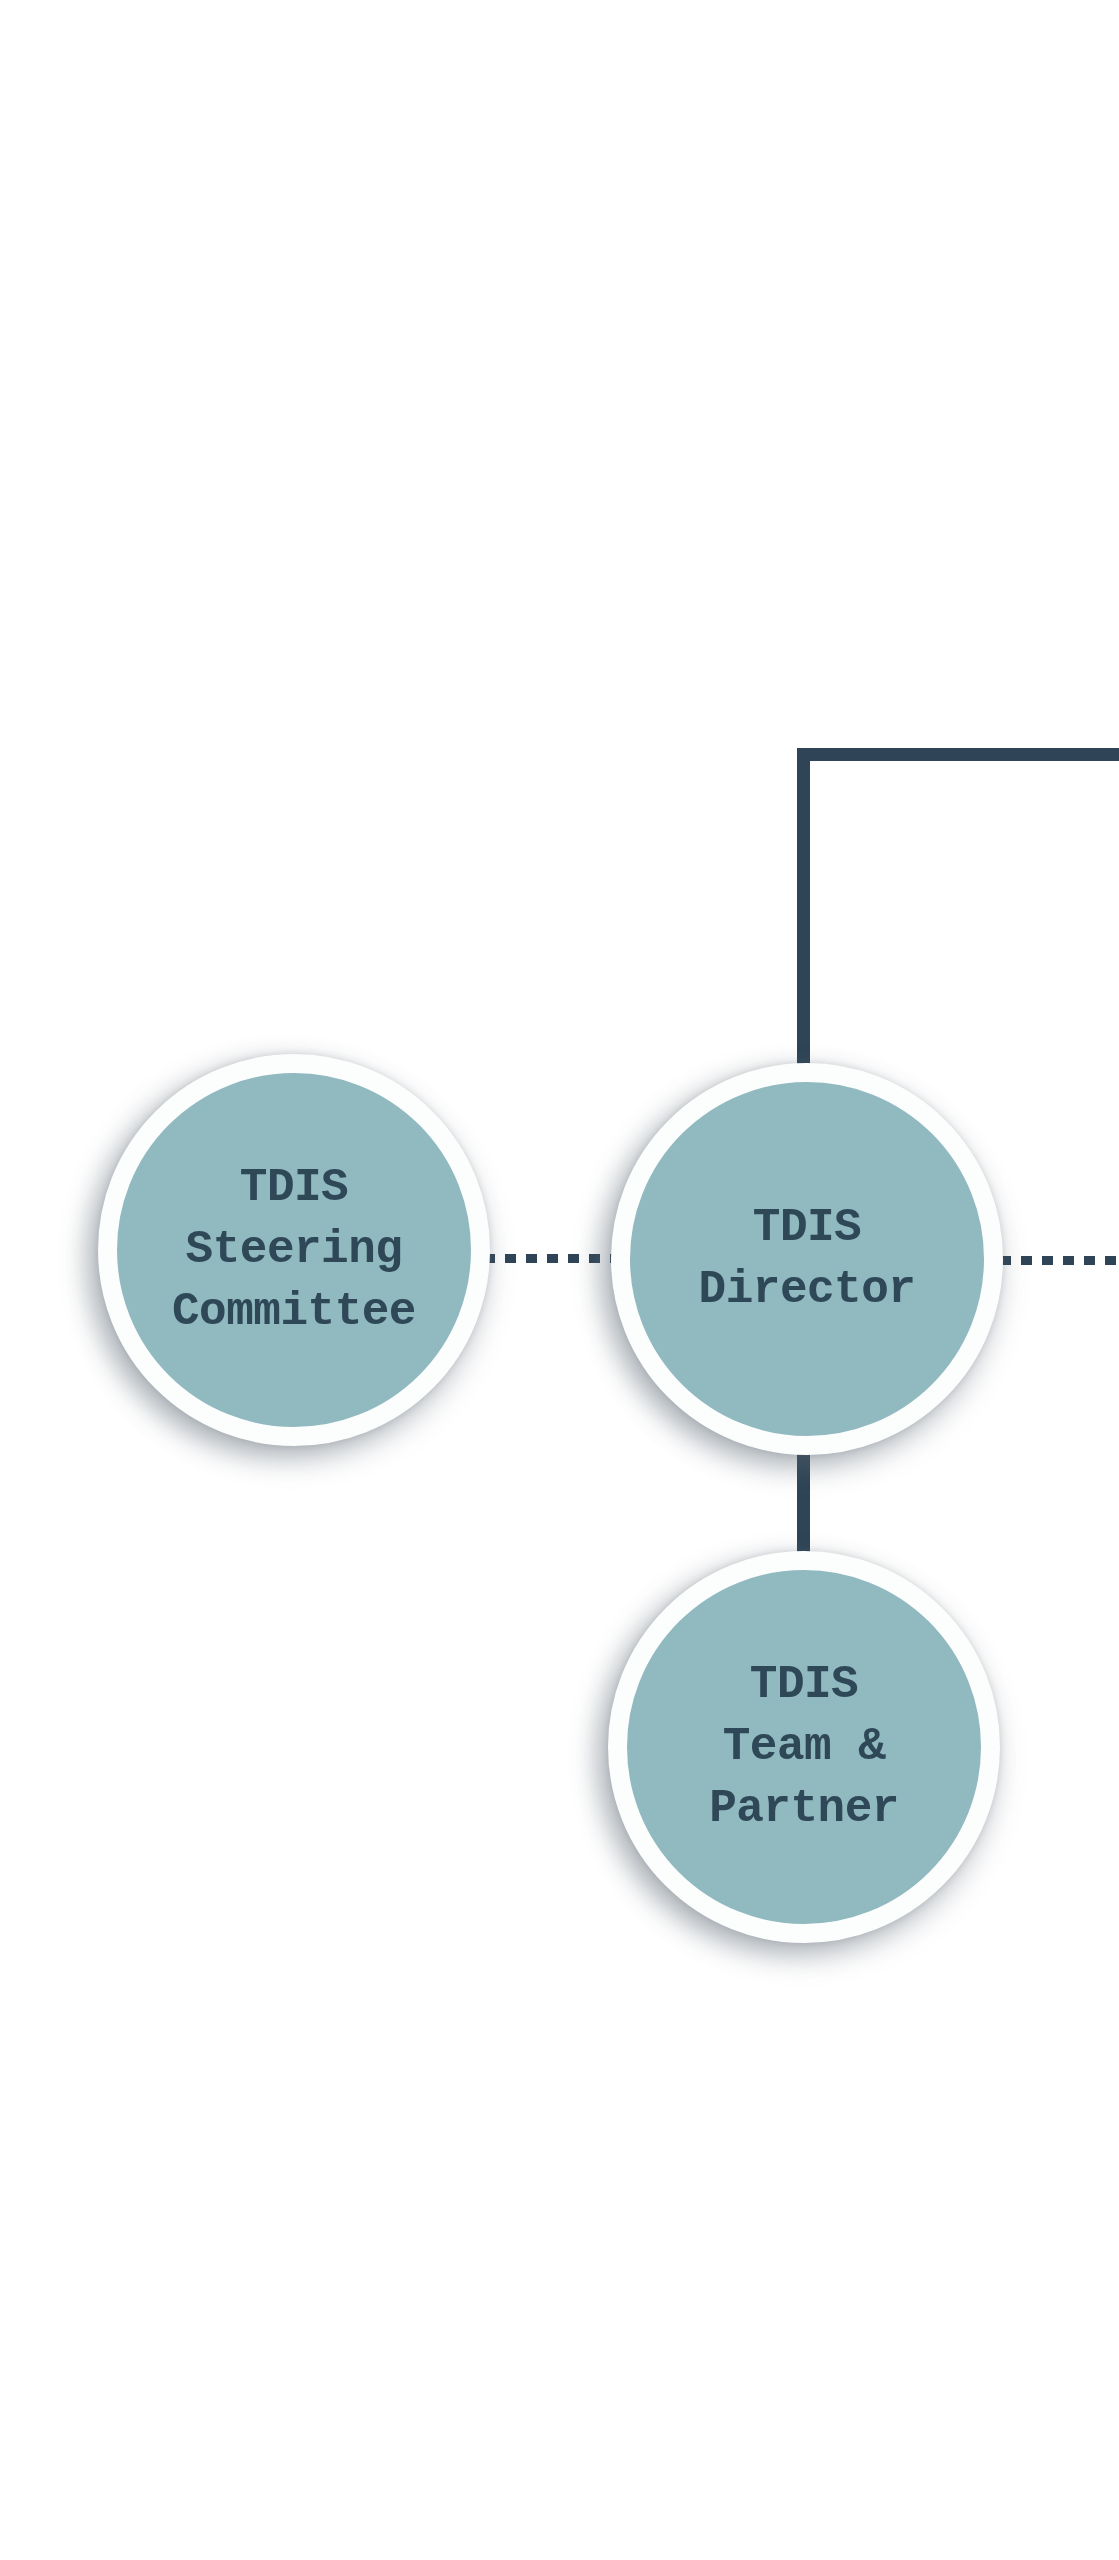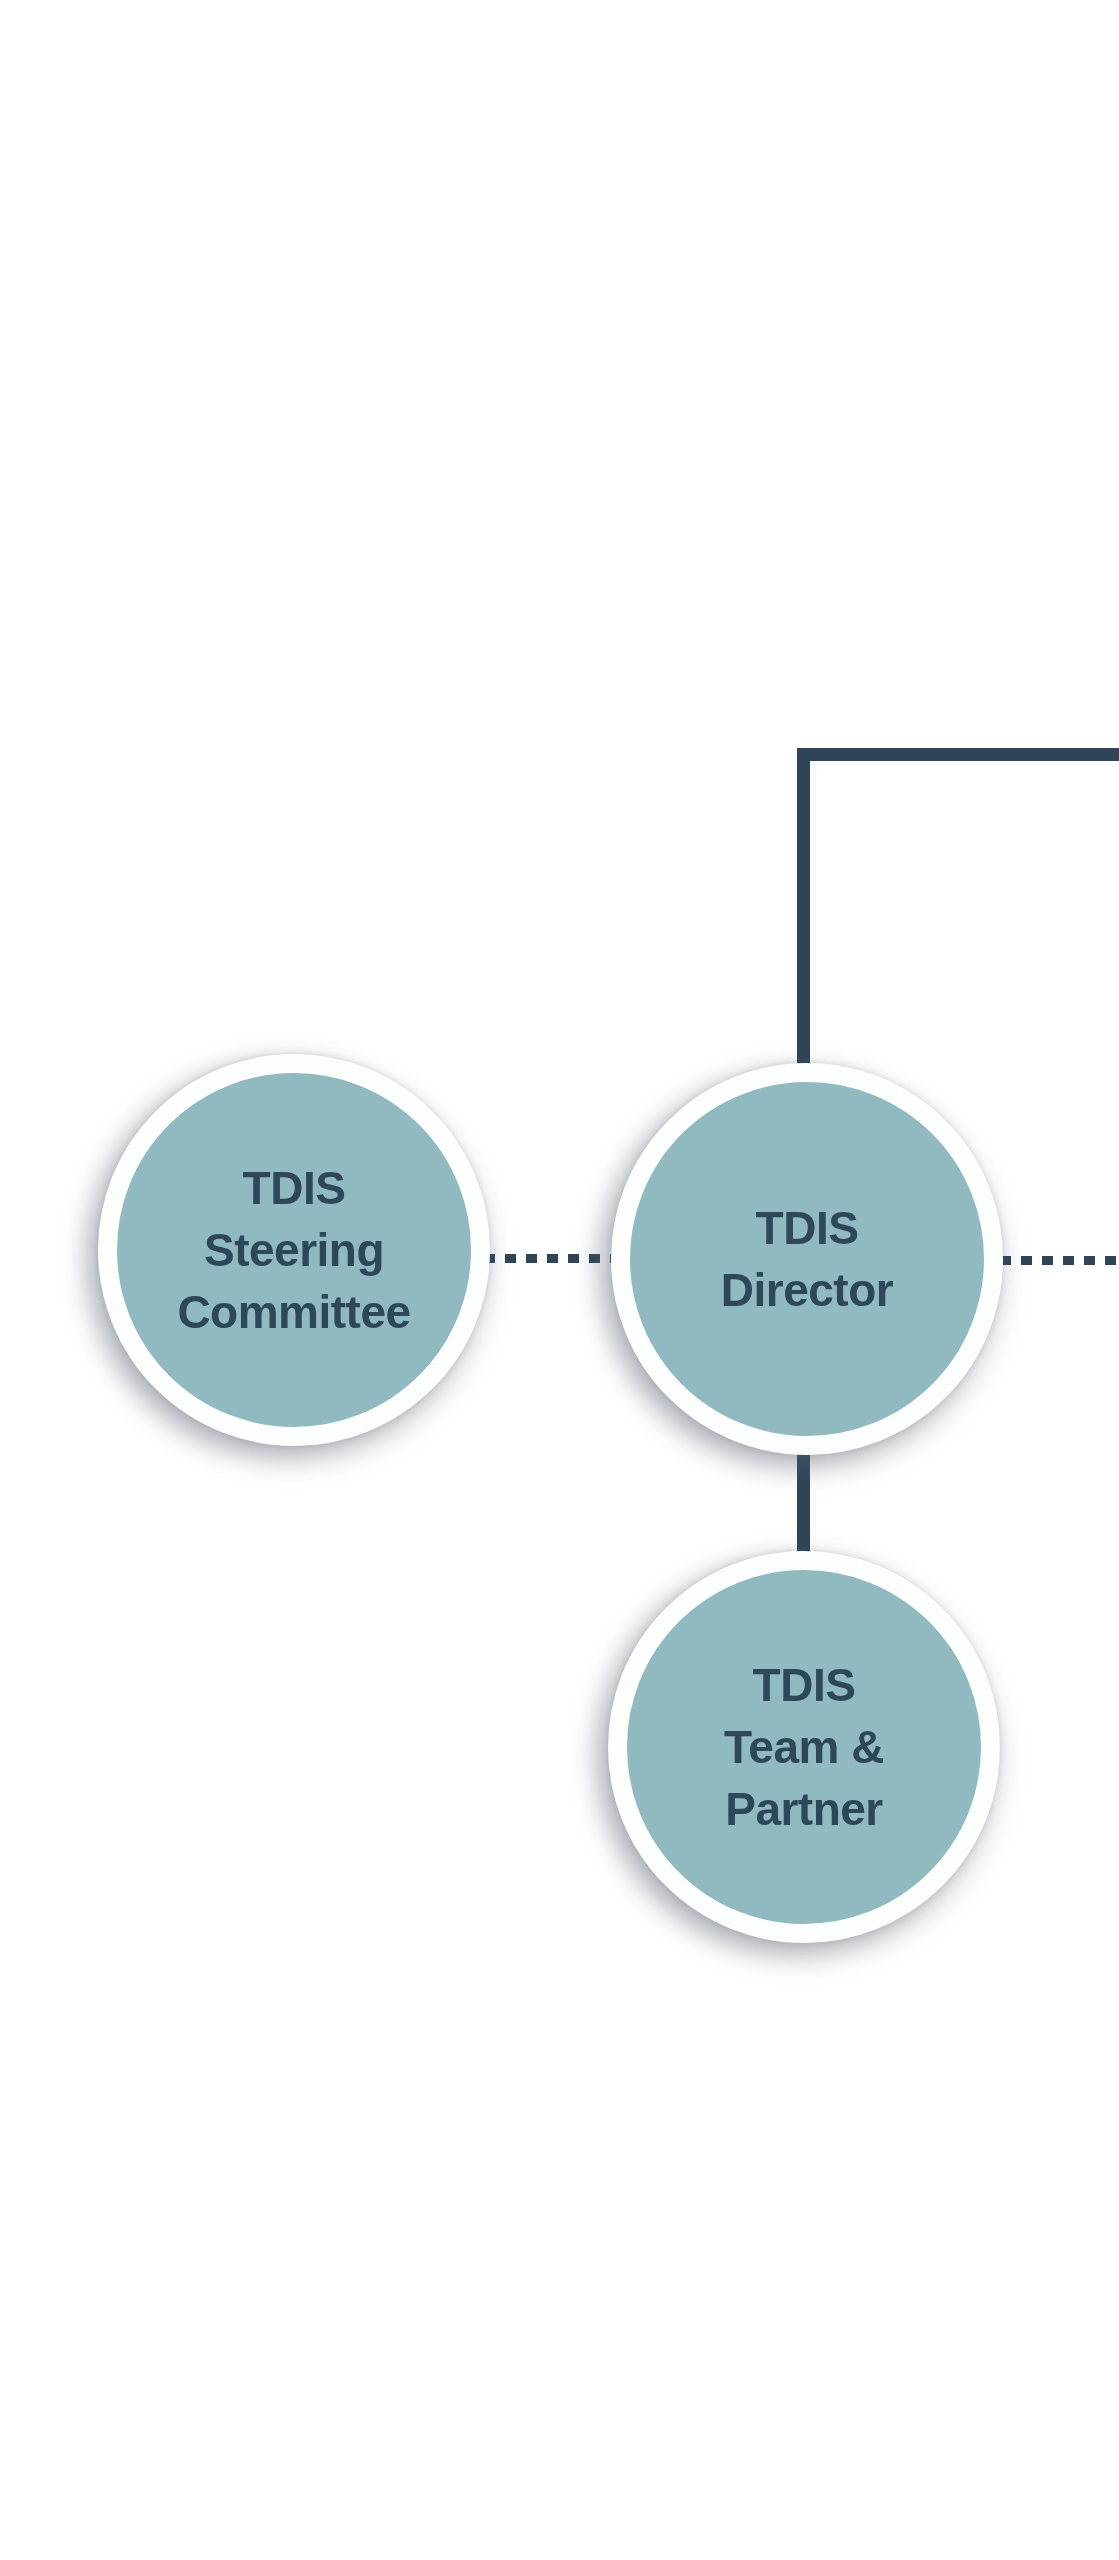--- a/index.html
+++ b/index.html
@@ -11,21 +11,21 @@
     --shadow:rgba(90,102,112,0.38);
   }
   *{margin:0;padding:0;box-sizing:border-box;}
   html,body{background:var(--bg);}
   .canvas{
     position:relative;
     width:1119px;
     height:2560px;
     background:var(--bg);
     overflow:hidden;
-    font-family:Liberation Sans, sans-serif;
+    font-family:Liberation Mono, monospace;
   }
   .solid-line{
     position:absolute;
     background:var(--line);
     z-index:1;
   }
   .elbow-vertical{
     left:797px; top:748px;
     width:13px; height:335px;
   }

